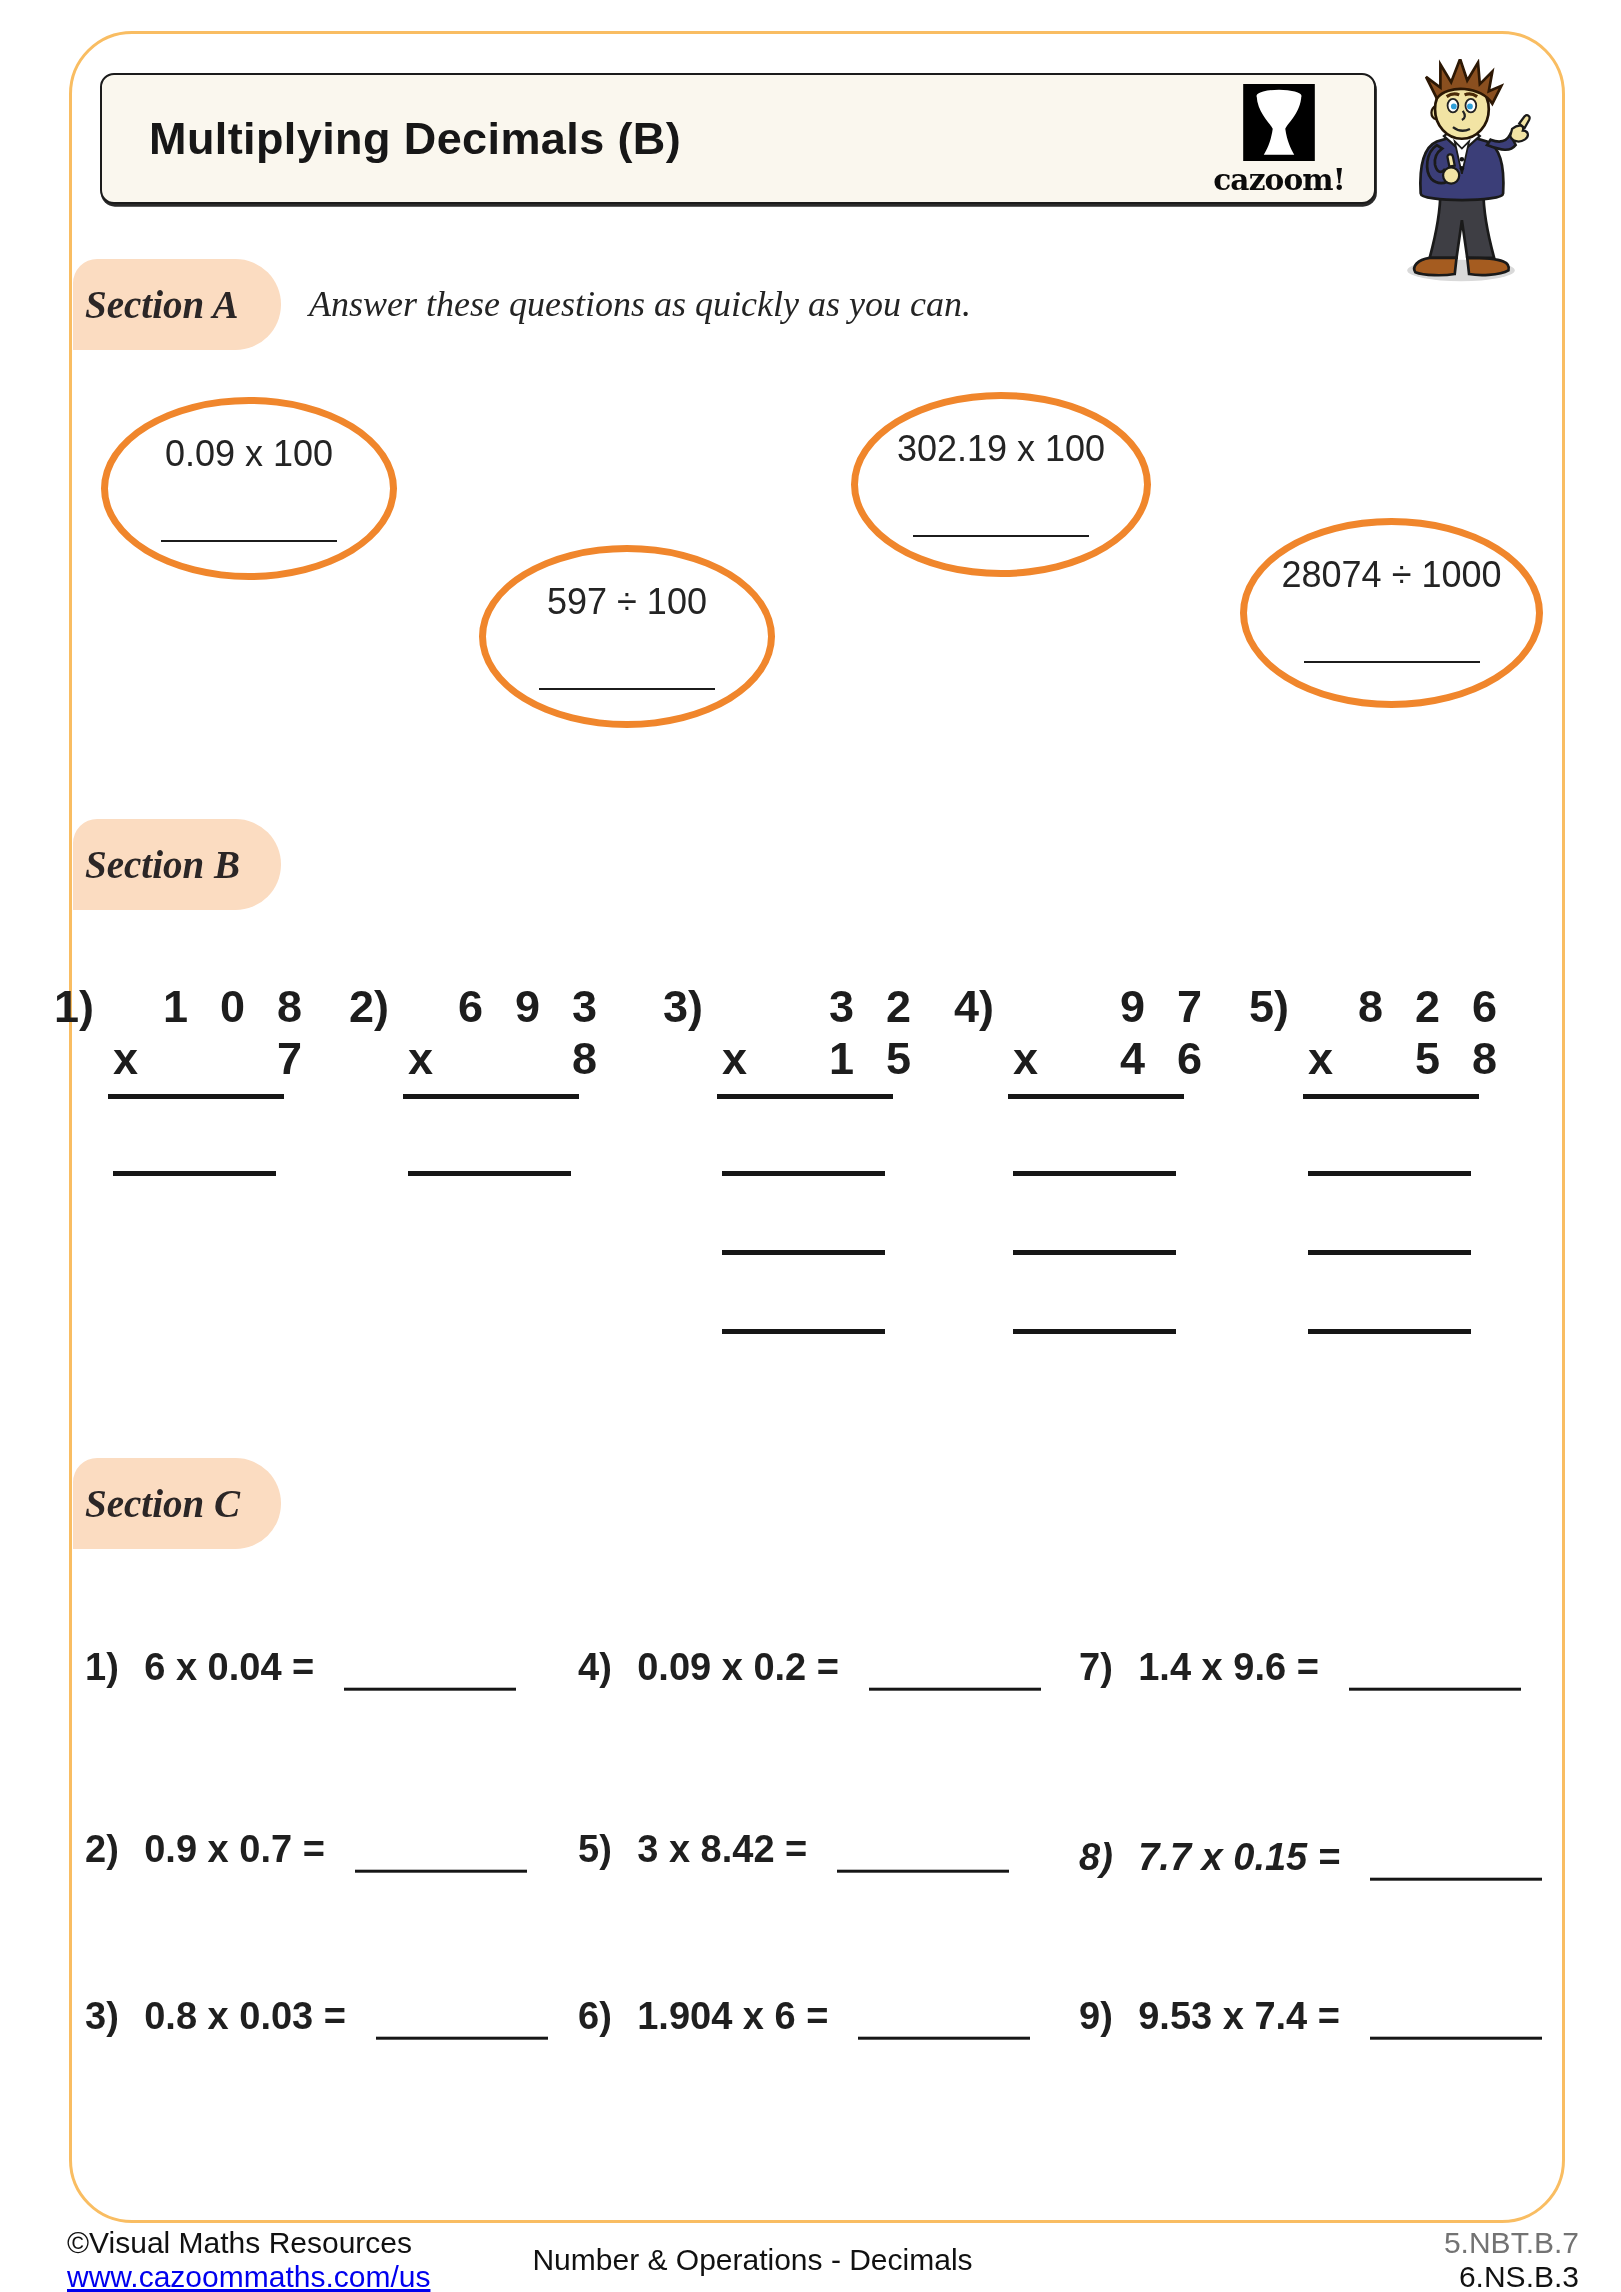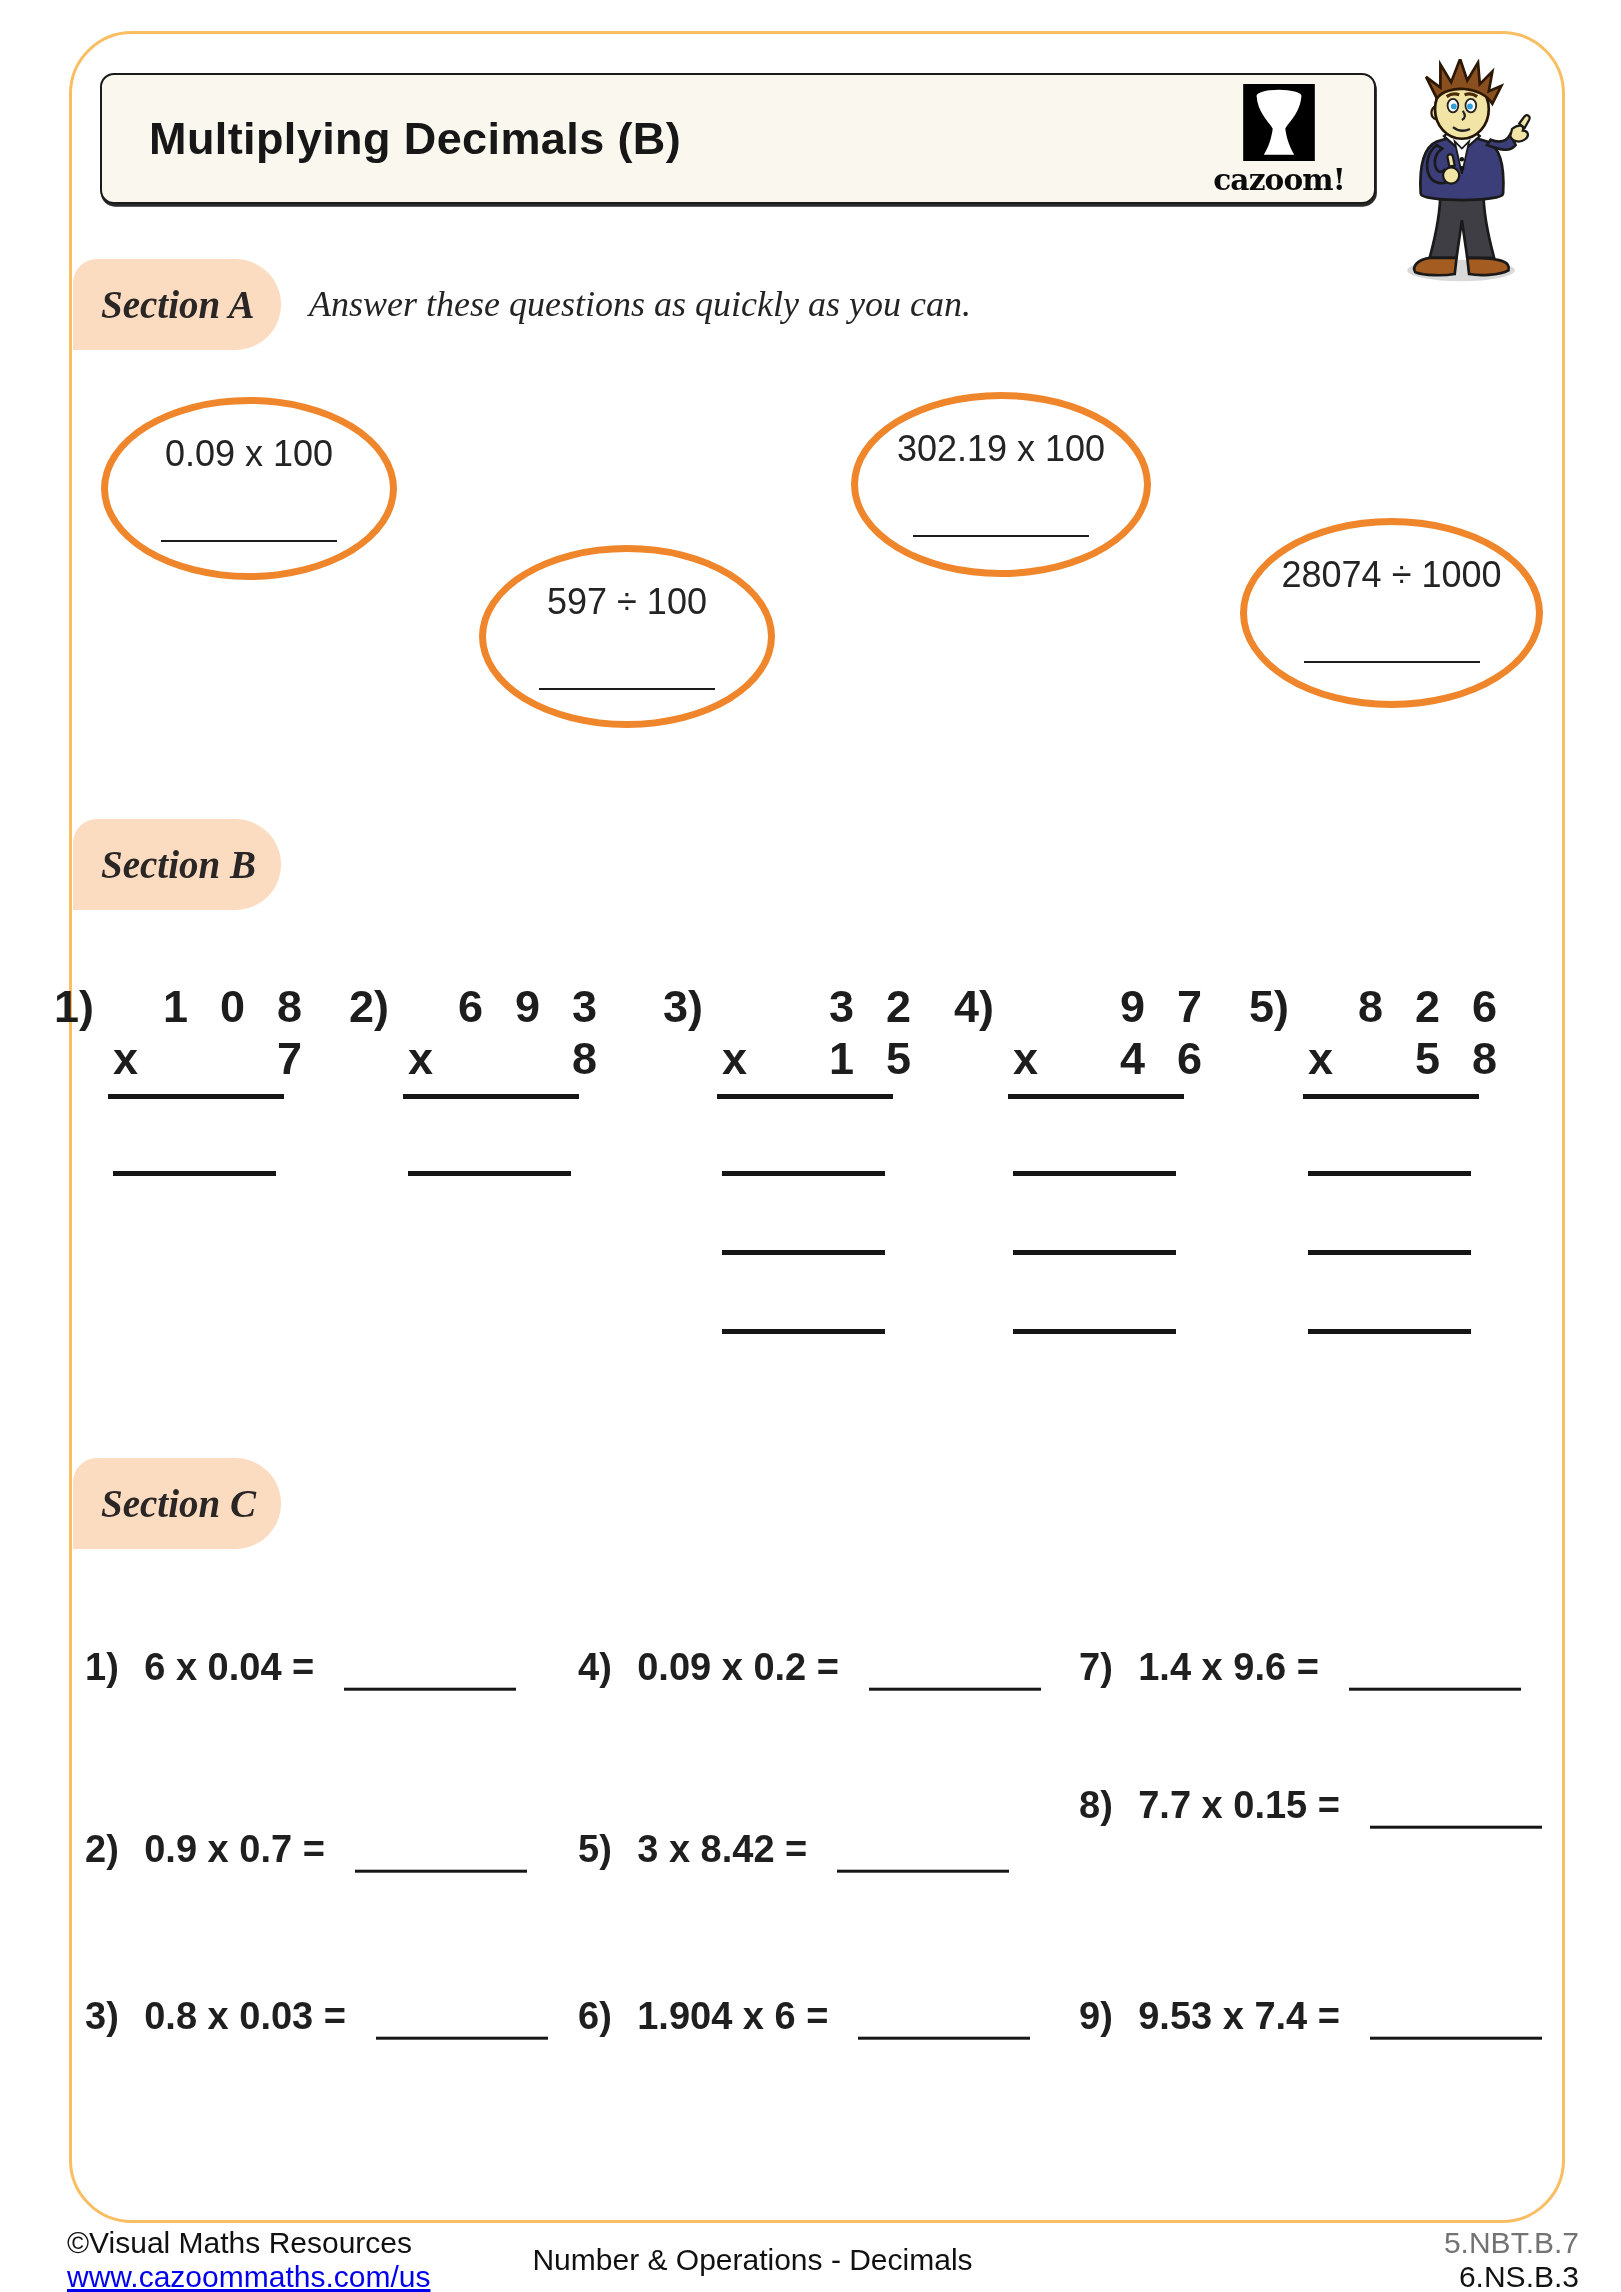--- a/index.html
+++ b/index.html
@@ -16,21 +16,21 @@
   .title { margin-left:47px; font-size:45px; font-weight:bold; letter-spacing:0.4px; color:#171717; }
 
   .logo { position:absolute; left:1212px; top:84px; width:134px; text-align:center; }
   .logo-box { width:72px; height:77px; margin:0 auto; }
   .logo-word { font-family:"DejaVu Serif", serif; font-weight:bold; font-size:29.6px;
                color:#0b0b0b; margin-top:0.9px; letter-spacing:-0.9px; }
 
   .mascot { position:absolute; left:1384px; top:59px; }
 
   .badge { position:absolute; left:73px; width:208px; height:91px; background:#FBDCC1;
-           border-radius:25px 47px 47px 0; display:flex; align-items:center; padding-left:28px; }
+           border-radius:25px 47px 47px 0; display:flex; align-items:center; padding-left:12px; }
   .badge span { font-family:"Liberation Serif", serif; font-style:italic; font-weight:bold;
                 font-size:39px; color:#2b2626; }
   .badge-a { top:259px; } .badge-b { top:819px; } .badge-c { top:1458px; }
 
   .instruction { position:absolute; left:309px; top:259px; height:91px; line-height:91px;
                  font-family:"Liberation Serif", serif; font-style:italic; font-size:36px; color:#242424; }
 
   .oval { position:absolute; border:7.2px solid #F0862C; border-radius:50%; background:#fff; }
   .o1 { left:101px; top:397px; width:296px; height:183px; }
   .o2 { left:479px; top:545px; width:296px; height:183px; }
@@ -242,21 +242,21 @@
   <span>Section C</span>
 </div>
 <div id="sectionC">
     <div class="cprob" style="left: 85px; top: 1646px;"><span class="c-num">1)</span><span class="c-expr">6 x 0.04 =</span><span class="c-line"></span></div>
     <div class="cprob" style="left: 85px; top: 1828px;"><span class="c-num">2)</span><span class="c-expr">0.9 x 0.7 =</span><span class="c-line"></span></div>
     <div class="cprob" style="left: 85px; top: 1995px;"><span class="c-num">3)</span><span class="c-expr">0.8 x 0.03 =</span><span class="c-line"></span></div>
     <div class="cprob" style="left: 578px; top: 1646px;"><span class="c-num">4)</span><span class="c-expr">0.09 x 0.2 =</span><span class="c-line"></span></div>
     <div class="cprob" style="left: 578px; top: 1828px;"><span class="c-num">5)</span><span class="c-expr">3 x 8.42 =</span><span class="c-line"></span></div>
     <div class="cprob" style="left: 578px; top: 1995px;"><span class="c-num">6)</span><span class="c-expr">1.904 x 6 =</span><span class="c-line"></span></div>
     <div class="cprob" style="left: 1079px; top: 1646px;"><span class="c-num">7)</span><span class="c-expr">1.4 x 9.6 =</span><span class="c-line"></span></div>
-    <div class="cprob" style="left: 1079px; top: 1784px;"><span class="c-num">8)</span><span class="c-expr">7.7 x 0.15 =</span><span class="c-line"></span></div>
+    <div class="cprob" style="left: 1079px; top: 1836px; font-style: italic;"><span class="c-num">8)</span><span class="c-expr">7.7 x 0.15 =</span><span class="c-line"></span></div>
     <div class="cprob" style="left: 1079px; top: 1995px;"><span class="c-num">9)</span><span class="c-expr">9.53 x 7.4 =</span><span class="c-line"></span></div>
   </div>
 
 <div class="f-copy">©Visual Maths Resources</div>
 <a class="f-url" href="#">www.cazoommaths.com/us</a>
 <div class="f-center">Number &amp; Operations - Decimals</div>
 <div class="f-std1">5.NBT.B.7</div>
 <div class="f-std2">6.NS.B.3</div>
 
 

